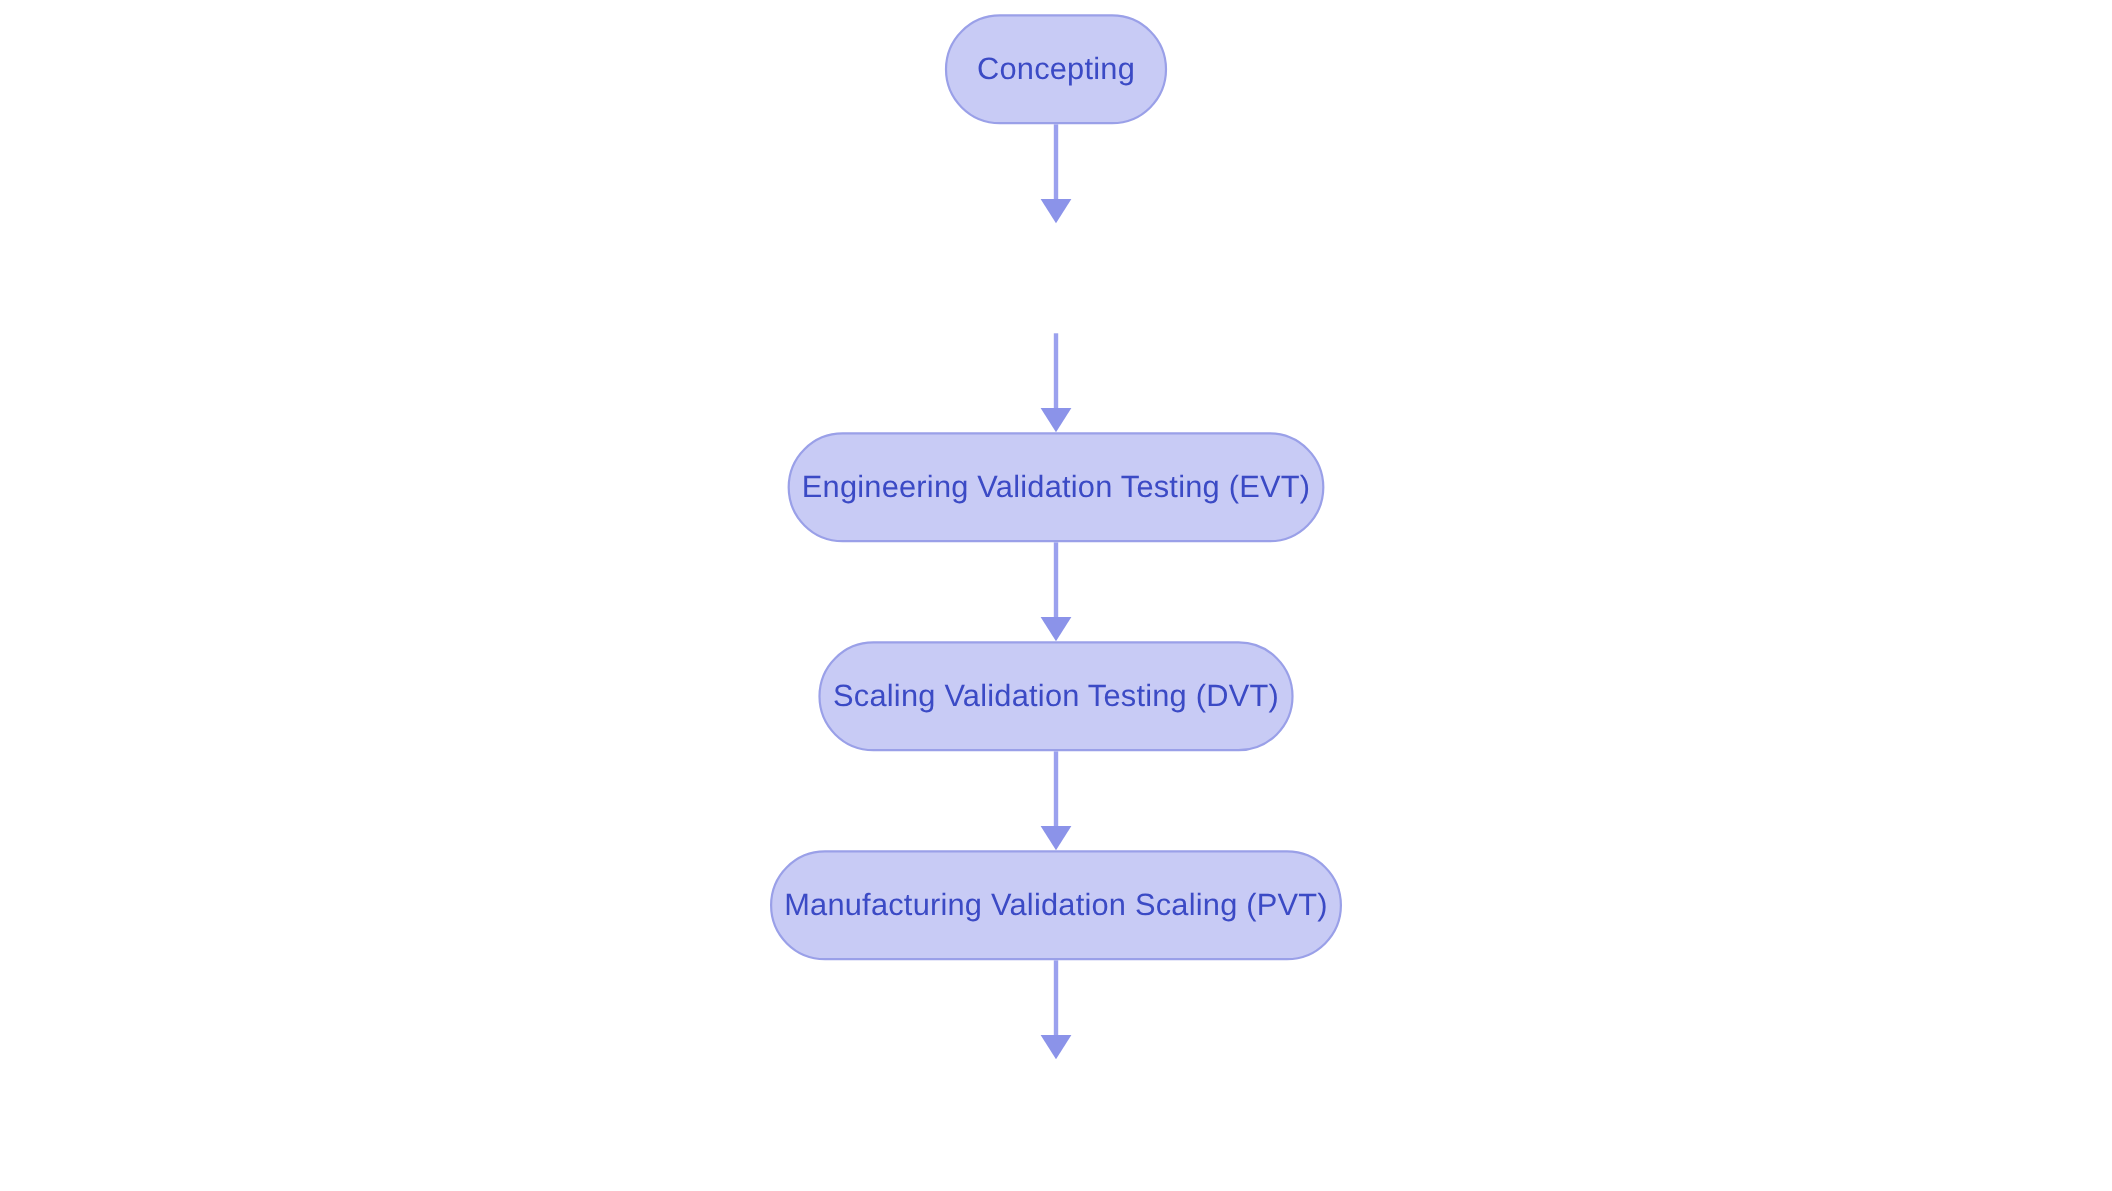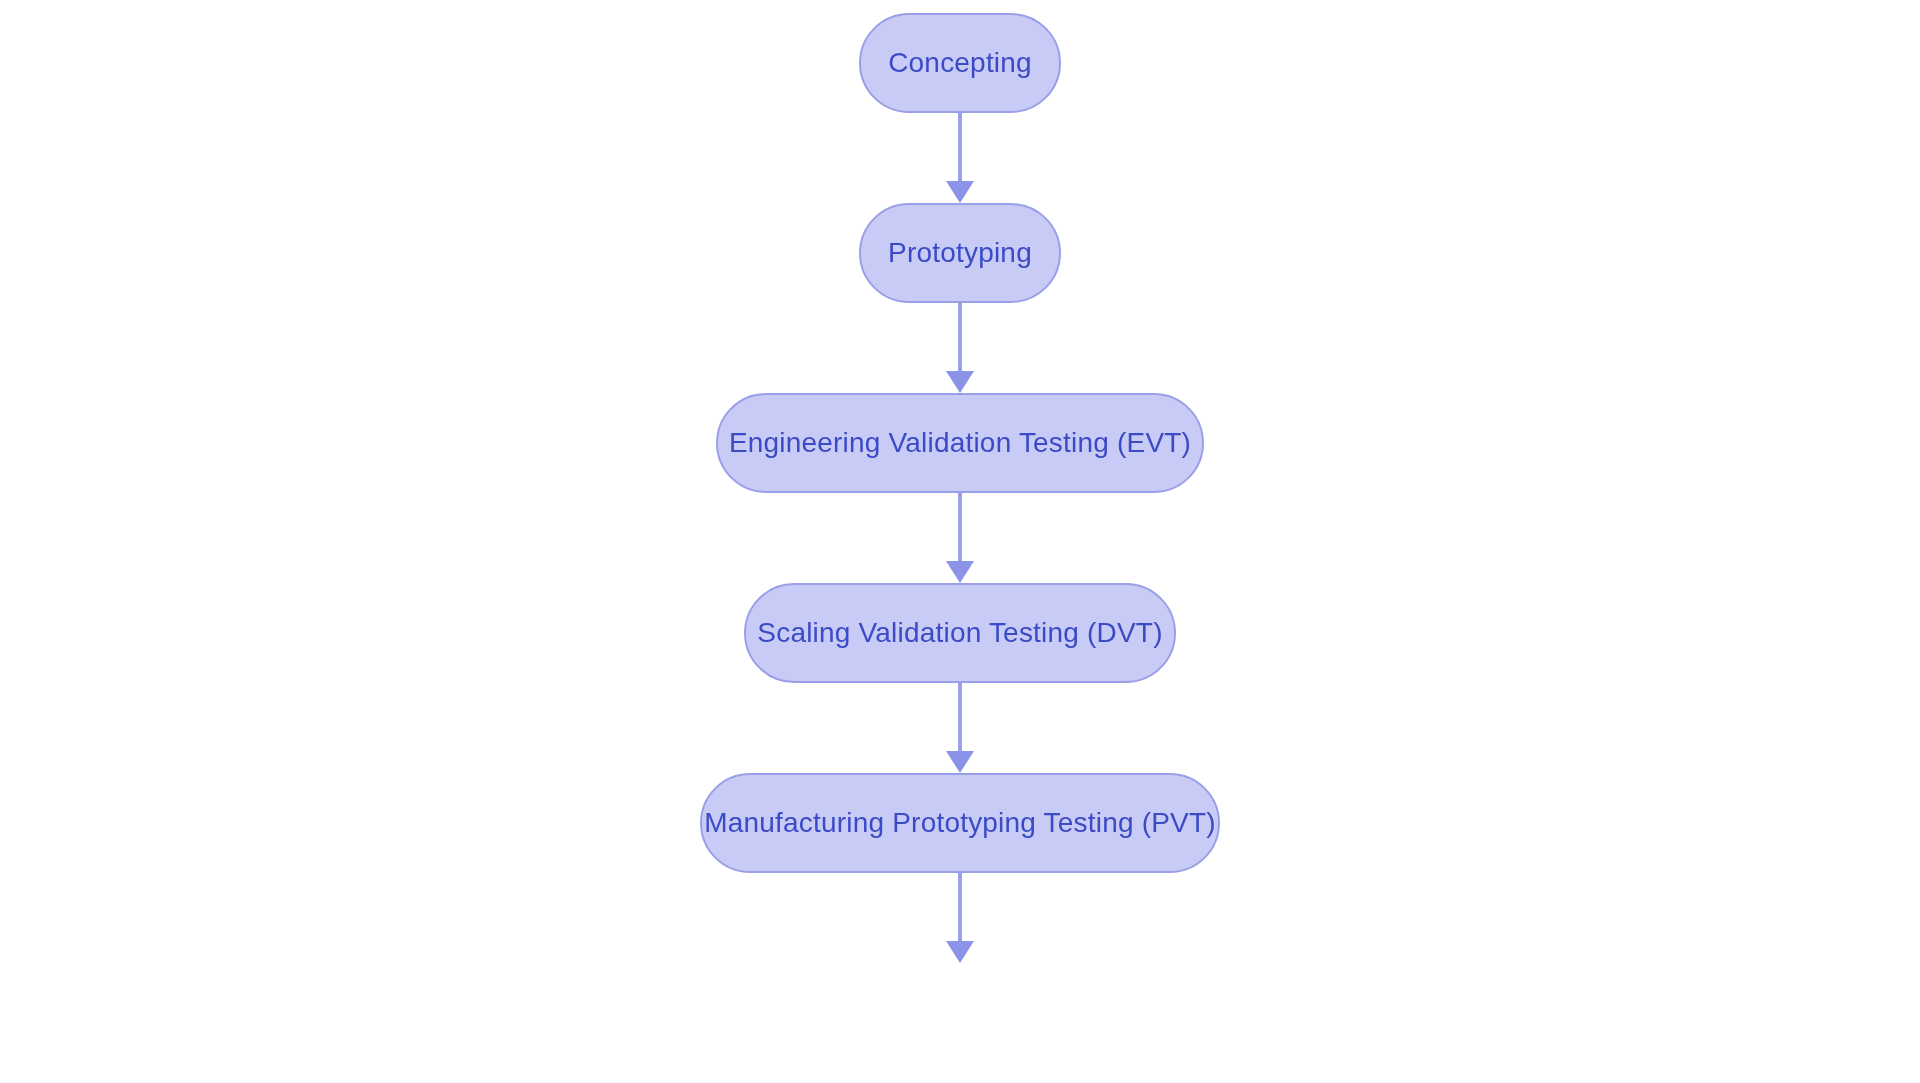--- a/index.html
+++ b/index.html
@@ -81,23 +81,20 @@
 
   <div class="node n1">
     <span class="node-label">Concepting</span>
   </div>
 
   <div class="arrow a1">
     <span class="arrow-line"></span>
     <span class="arrowhead-icon"></span>
   </div>
 
-  <div class="node n2">
-    <span class="node-label">Prototyping</span>
-  </div>
 
   <div class="arrow a2">
     <span class="arrow-line"></span>
     <span class="arrowhead-icon"></span>
   </div>
 
   <div class="node n3">
     <span class="node-label">Engineering Validation Testing (EVT)</span>
   </div>
 
@@ -109,21 +106,21 @@
   <div class="node n4">
     <span class="node-label">Scaling Validation Testing (DVT)</span>
   </div>
 
   <div class="arrow a4">
     <span class="arrow-line"></span>
     <span class="arrowhead-icon"></span>
   </div>
 
   <div class="node n5">
-    <span class="node-label">Manufacturing Prototyping Testing (PVT)</span>
+    <span class="node-label">Manufacturing Validation Scaling (PVT)</span>
   </div>
 
   <div class="arrow a5">
     <span class="arrow-line"></span>
     <span class="arrowhead-icon"></span>
   </div>
 
 
 </div>
 

